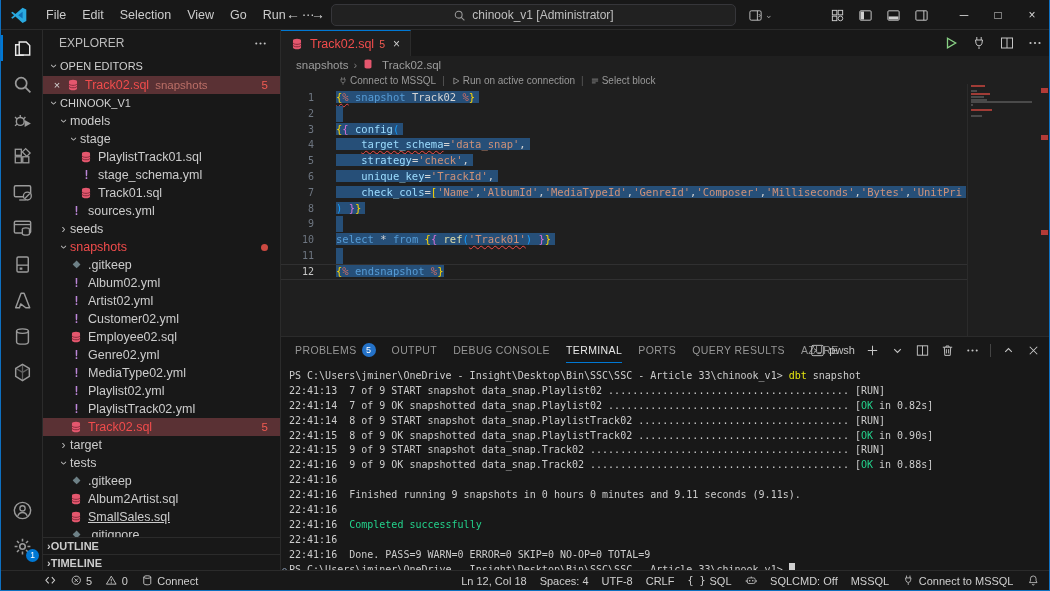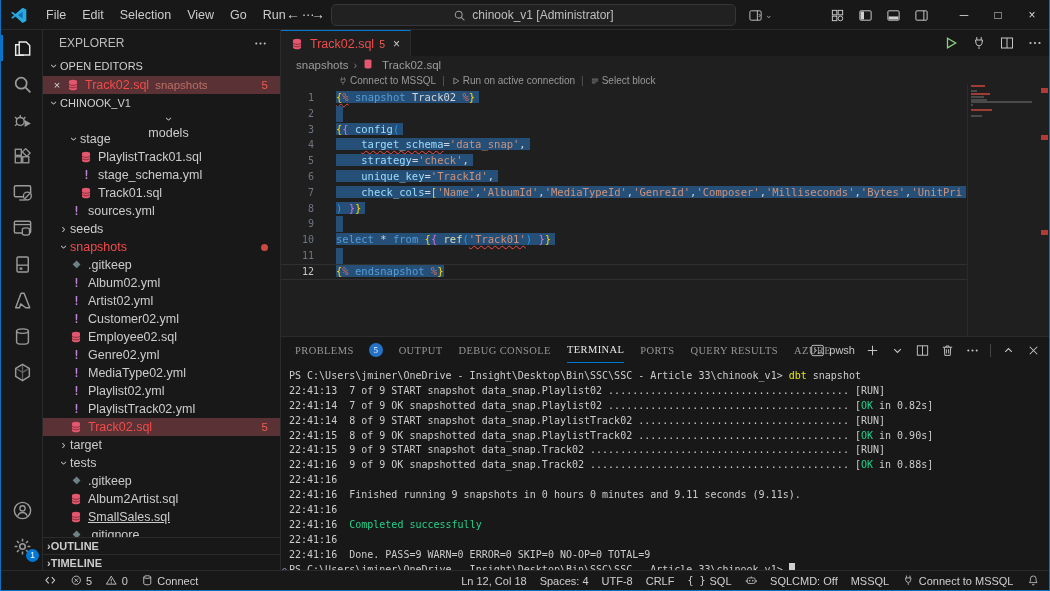--- a/index.html
+++ b/index.html
@@ -102,21 +102,21 @@
   .sq{ text-decoration:underline wavy #f14c4c 1px; text-underline-offset:2px; text-decoration-skip-ink:none; }
   .minimap{ position:absolute; top:10px; right:10px; width:72px; bottom:0; border-left:1px solid #2b2b2b; background:#1f1f1f;}
   .mmbar{ position:absolute; left:3px; height:2px; background:#4a4a4a; }
   .mmbar.mmred{ background:#a03c36; }
   .ruler{ position:absolute; top:0; right:0; width:10px; bottom:0; }
   .rmark{ position:absolute; left:2px; width:7px; height:5px; background:#b23a36; }
 
   
   .panel{ position:absolute; top:336px; left:280px; right:0; bottom:20px; background:#181818; border-top:1px solid #2b2b2b; }
   .ptabs{ position:relative; height:26px; display:flex; align-items:center; gap:16px; padding-left:14px; }
-  .ptab{ height:26px; display:flex; align-items:center; gap:15px; font-size:10.5px; letter-spacing:.4px; color:#969696;font-family:Liberation Serif, serif; }
+  .ptab{ height:26px; display:flex; align-items:center; gap:5px; font-size:10.5px; letter-spacing:.4px; color:#969696; }
   .ptab.active{ color:#e7e7e7; border-bottom:1.5px solid #0078d4; }
   .ptab-badge{ background:#2472c8; color:#fff; border-radius:8px; min-width:14px; height:14px; line-height:14px;
     text-align:center; font-size:9px; padding:0 3px; letter-spacing:0; }
   .pactions{ position:absolute; right:8px; top:0; height:26px; display:flex; align-items:center; gap:10px; color:#c5c5c5; }
   .pactions .ic{ width:15px; height:15px; }
   .pact{ display:flex; align-items:center; gap:4px; font-size:11px; }
   .psep{ width:1px; height:13px; background:#444; }
   #term{ position:absolute; top:26px; left:0; right:0; bottom:0; padding:6px 0 0 8px; overflow:hidden;
     font-family:"DejaVu Sans Mono",monospace; font-size:10px; color:#cccccc; }
   .tl{ position:relative; height:14.9px; line-height:14.9px; white-space:pre; }
@@ -348,21 +348,21 @@
       </span>
       <span class="red">Track02.sql</span>
       <span class="oe-desc">snapshots</span>
       <span class="row-badge">5</span>
     </div>
     <div class="sec-head ws-head">
       <span class="chev">›</span>
       <span>CHINOOK_V1</span>
     </div>
     <div id="tree">
-        <div class="trow" style="padding-left: 14px; flex-direction: column;">
+        <div class="trow" style="padding-left: 14px;">
           <span class="chev">›</span>
           <span class="tlabel">models</span>
         </div>
         <div class="trow" style="padding-left: 24px;">
           <span class="chev">›</span>
           <span class="tlabel">stage</span>
         </div>
         <div class="trow" style="padding-left: 34px;">
           <span class="fic">
             <svg viewBox="0 0 16 16">

